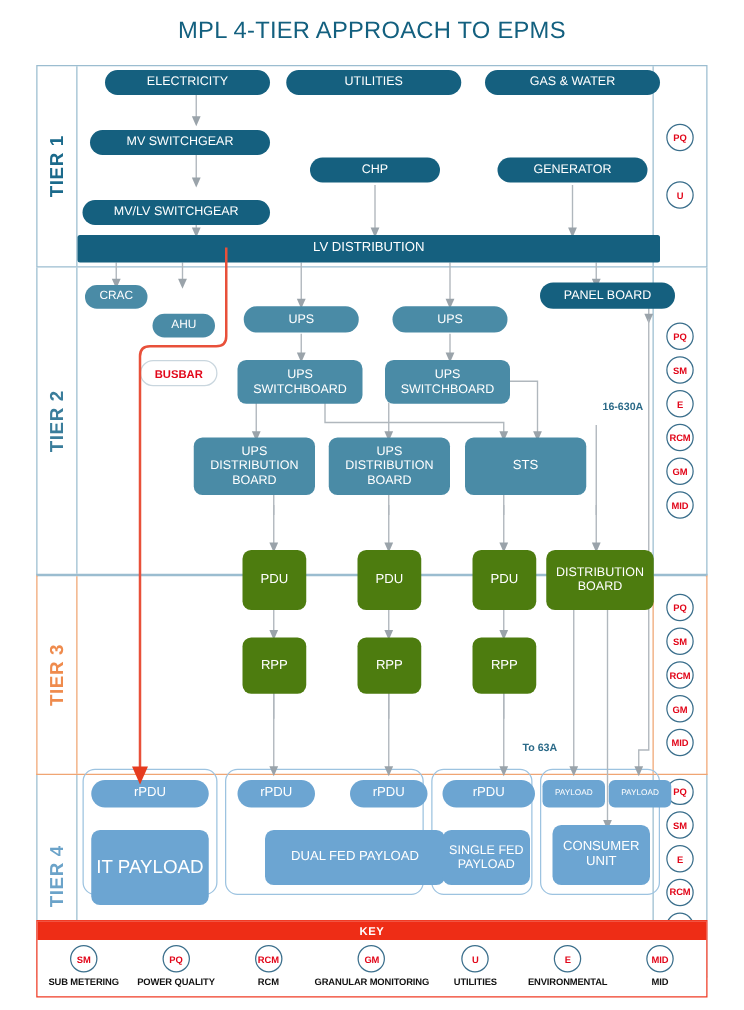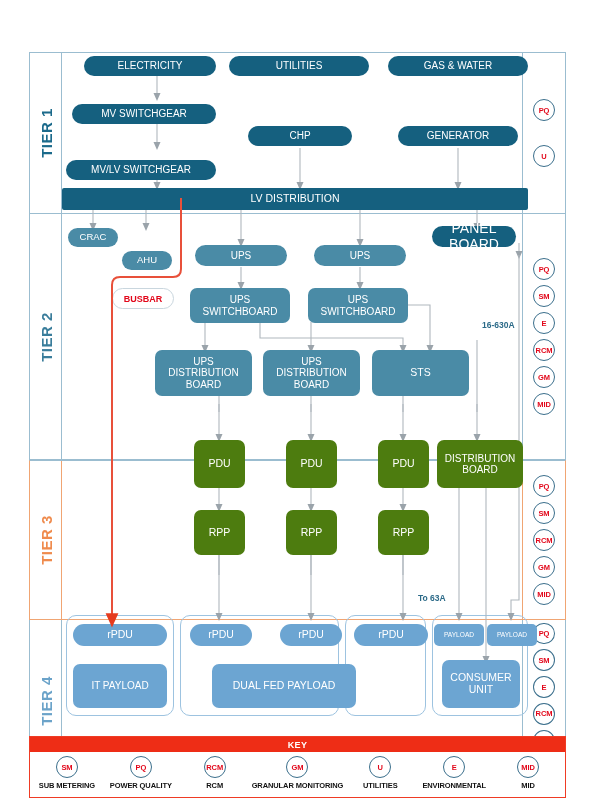--- a/index.html
+++ b/index.html
@@ -90,20 +90,21 @@
   .keyitems{position:absolute;left:0;top:15px;width:100%;height:46px;display:flex;align-items:flex-start;}
   .keyitem{flex:1;display:flex;flex-direction:column;align-items:center;padding-top:4px;}
   .keyitem .badge{margin:0 0 3px 0;}
   .keyitem .kl{font-size:7.5px;color:#111;font-weight:bold;letter-spacing:-.1px;white-space:nowrap;}
 </style>
 </head>
 <body>
 
 <div id="root">
 
+  <div class="title">MPL 4-TIER APPROACH TO EPMS</div>
 
   <div class="frame">
 
     <div class="band" id="tier1">
       <div class="lbl-col">
         <div class="tierlabel">TIER 1</div>
       </div>
       <div class="body"></div>
       <div class="badge-col" id="t1badges" style="justify-content: space-around; padding: 34px 0px;">
           <div class="badge">PQ</div>
@@ -238,21 +239,21 @@
   <div class="node t1 pill" style="left:66px;top:148px;width:150px;height:20px;font-size:10px;margin-top:12px;">MV/LV SWITCHGEAR</div>
 
   <div class="node t1" style="left:62px;top:188px;width:466px;height:22px;font-size:10.5px;border-radius:2px;">LV DISTRIBUTION</div>
 
   <div class="node t2 pill" style="left:68px;top:228px;width:50px;height:19px;font-size:9.5px;">CRAC</div>
   <div class="node t2 pill" style="left:122px;top:228px;width:50px;height:19px;font-size:9.5px;margin-top:23px;">AHU</div>
 
   <div class="node t2 pill" style="left:195px;top:245px;width:92px;height:21px;font-size:10px;">UPS</div>
   <div class="node t2 pill" style="left:314px;top:245px;width:92px;height:21px;font-size:10px;">UPS</div>
 
-  <div class="node t2 pill" style="left:432px;top:226px;width:84px;height:21px;font-size:14px;background:#15607f;">PANEL BOARD</div>
+  <div class="node t2 pill" style="left:432px;top:226px;width:108px;height:21px;font-size:10px;background:#15607f;">PANEL BOARD</div>
 
   <div class="busbar" style="left:112px;top:288px;width:62px;height:21px;">BUSBAR</div>
 
   <div class="node t2 rect" style="left:190px;top:288px;width:100px;height:35px;font-size:10px;padding:0 4px;">UPS SWITCHBOARD</div>
   <div class="node t2 rect" style="left:308px;top:288px;width:100px;height:35px;font-size:10px;padding:0 4px;">UPS SWITCHBOARD</div>
 
   <div class="node t2 rect" style="left:155px;top:350px;width:97px;height:46px;font-size:10px;padding:0 5px;">UPS DISTRIBUTION BOARD</div>
   <div class="node t2 rect" style="left:263px;top:350px;width:97px;height:46px;font-size:10px;padding:0 5px;">UPS DISTRIBUTION BOARD</div>
   <div class="node t2 rect" style="left:372px;top:350px;width:97px;height:46px;font-size:10.5px;">STS</div>
 
@@ -275,22 +276,23 @@
   <div class="grpbox" style="left:432px;top:615px;width:96px;height:101px;"></div>
 
   <div class="node t4 pill" style="left:73px;top:624px;width:94px;height:22px;font-size:10.5px;">rPDU</div>
   <div class="node t4 pill" style="left:190px;top:624px;width:62px;height:22px;font-size:10.5px;">rPDU</div>
   <div class="node t4 pill" style="left:280px;top:624px;width:62px;height:22px;font-size:10.5px;">rPDU</div>
   <div class="node t4 pill" style="left:354px;top:624px;width:74px;height:22px;font-size:10.5px;">rPDU</div>
 
   <div class="node t4 sq" style="left:434px;top:624px;width:50px;height:22px;font-size:6.6px;">PAYLOAD</div>
   <div class="node t4 sq" style="left:487px;top:624px;width:50px;height:22px;font-size:6.6px;">PAYLOAD</div>
 
-  <div class="node t4 rect" style="left:73px;top:664px;width:94px;height:44px;font-size:10px;">IT PAYLOAD</div>
+  <div class="node t4 rect" style="left:73px;top:664px;width:94px;height:60px;font-size:15px;">IT PAYLOAD</div>
   <div class="node t4 rect" style="left:188px;top:664px;width:144px;height:44px;font-size:10.5px;margin-left:24px;">DUAL FED PAYLOAD</div>
+  <div class="node t4 rect" style="left:354px;top:664px;width:70px;height:44px;font-size:10px;padding:0 3px;">SINGLE FED PAYLOAD</div>
   <div class="node t4 rect" style="left:442px;top:660px;width:78px;height:48px;font-size:10.5px;padding:0 3px;">CONSUMER UNIT</div>
 
   <div class="keywrap">
     <div class="keybar">KEY</div>
     <div class="keyitems" id="keyitems">
         <div class="keyitem">
           <div class="badge">SM</div>
           <div class="kl">SUB METERING</div>
         </div>
         <div class="keyitem">

